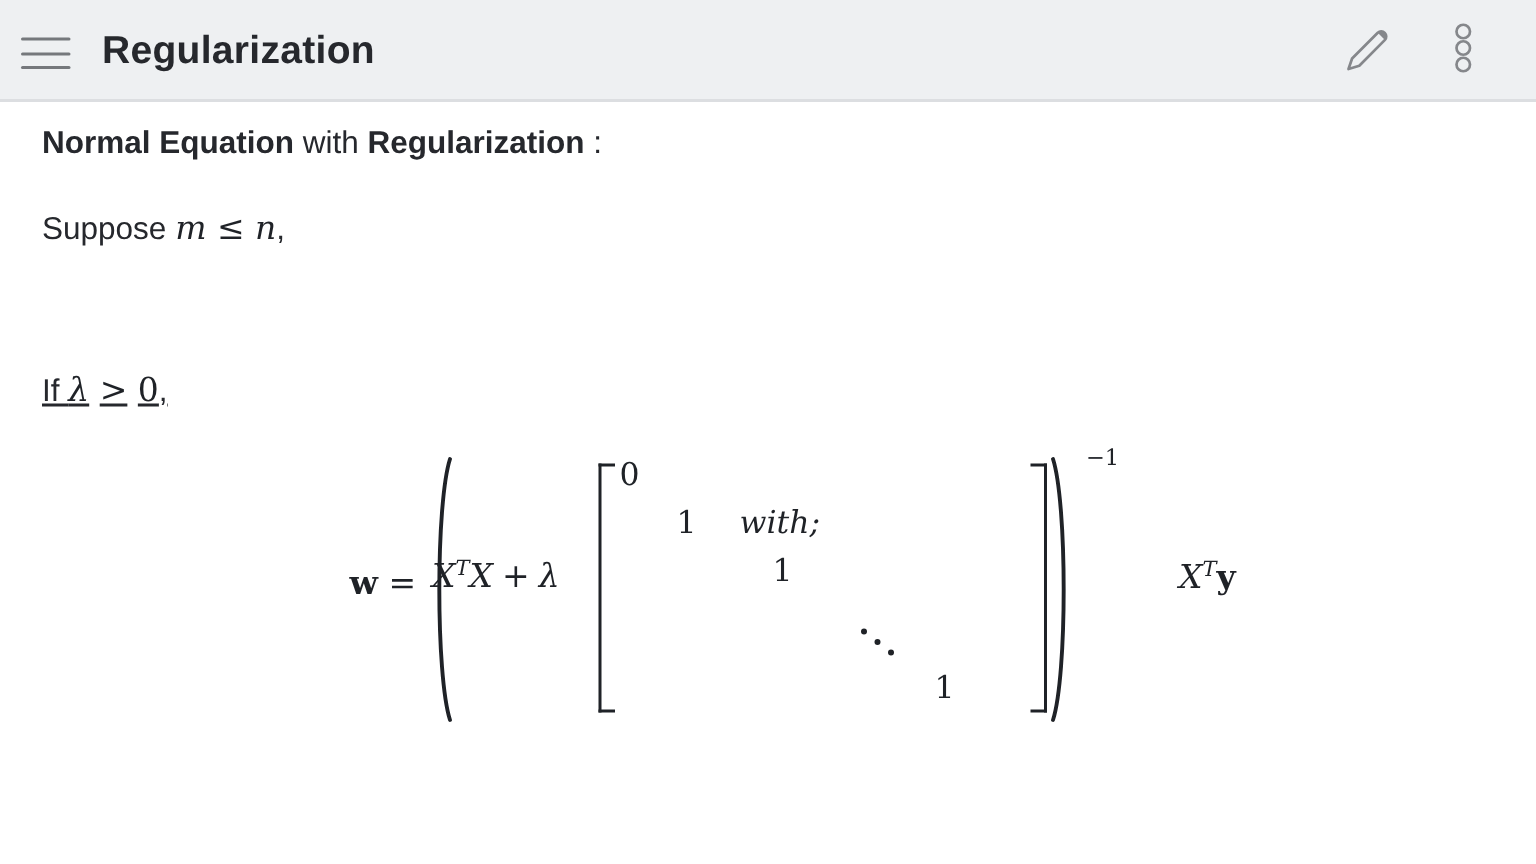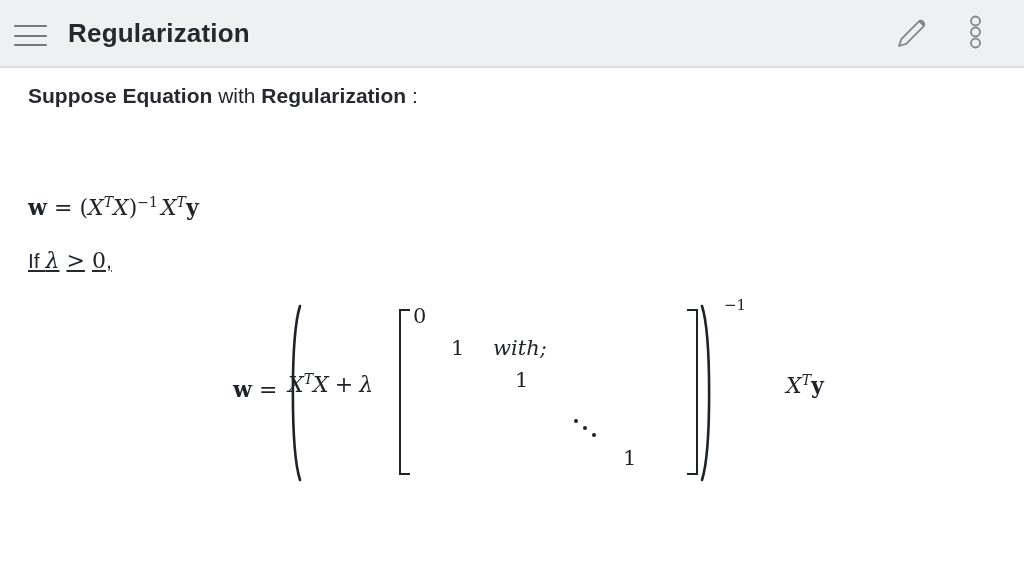--- a/index.html
+++ b/index.html
@@ -92,27 +92,27 @@
       <circle cx="8.5" cy="6" r="4.5" fill="none" stroke="#85878b" stroke-width="1.8"></circle>
       <circle cx="8.5" cy="17" r="4.5" fill="none" stroke="#85878b" stroke-width="1.8"></circle>
       <circle cx="8.5" cy="28" r="4.5" fill="none" stroke="#85878b" stroke-width="1.8"></circle>
     </svg>
   </div>
 </div>
 
 <div class="main">
 
   <div class="para p1">
-    <span class="b">Suppose Equation</span><span> with </span><span class="b">Regularization</span><span> :</span>
+    <span class="b">Normal Equation</span><span> with </span><span class="b">Regularization</span><span> :</span>
   </div>
 
+  <div class="para p2">
+    <span>Suppose </span><span class="math mit">m</span><span class="math mrel">≤</span><span class="math mit">n</span><span>,</span>
+  </div>
 
-  <div class="para p3 math">
-    <span class="mbf">w</span><span class="mrel">=</span><span>(</span><span class="mit">X</span><span class="msup mit">T</span><span class="mit">X</span><span>)</span><span class="msup">−1</span><span class="mit" style="margin-left:3px">X</span><span class="msup mit">T</span><span class="mbf">y</span>
-  </div>
 
   <div class="para p4">
     <span>If </span><span class="math mit">λ</span><span class="math mrel">&gt;</span><span class="math">0</span><span>,</span>
   </div>
 
   <div class="deq">
 
     <span class="math deq-w"><span class="mbf">w</span><span class="mrel">=</span></span>
 
     <svg class="deq-lparen" width="17" height="178" viewBox="0 0 17 178">

